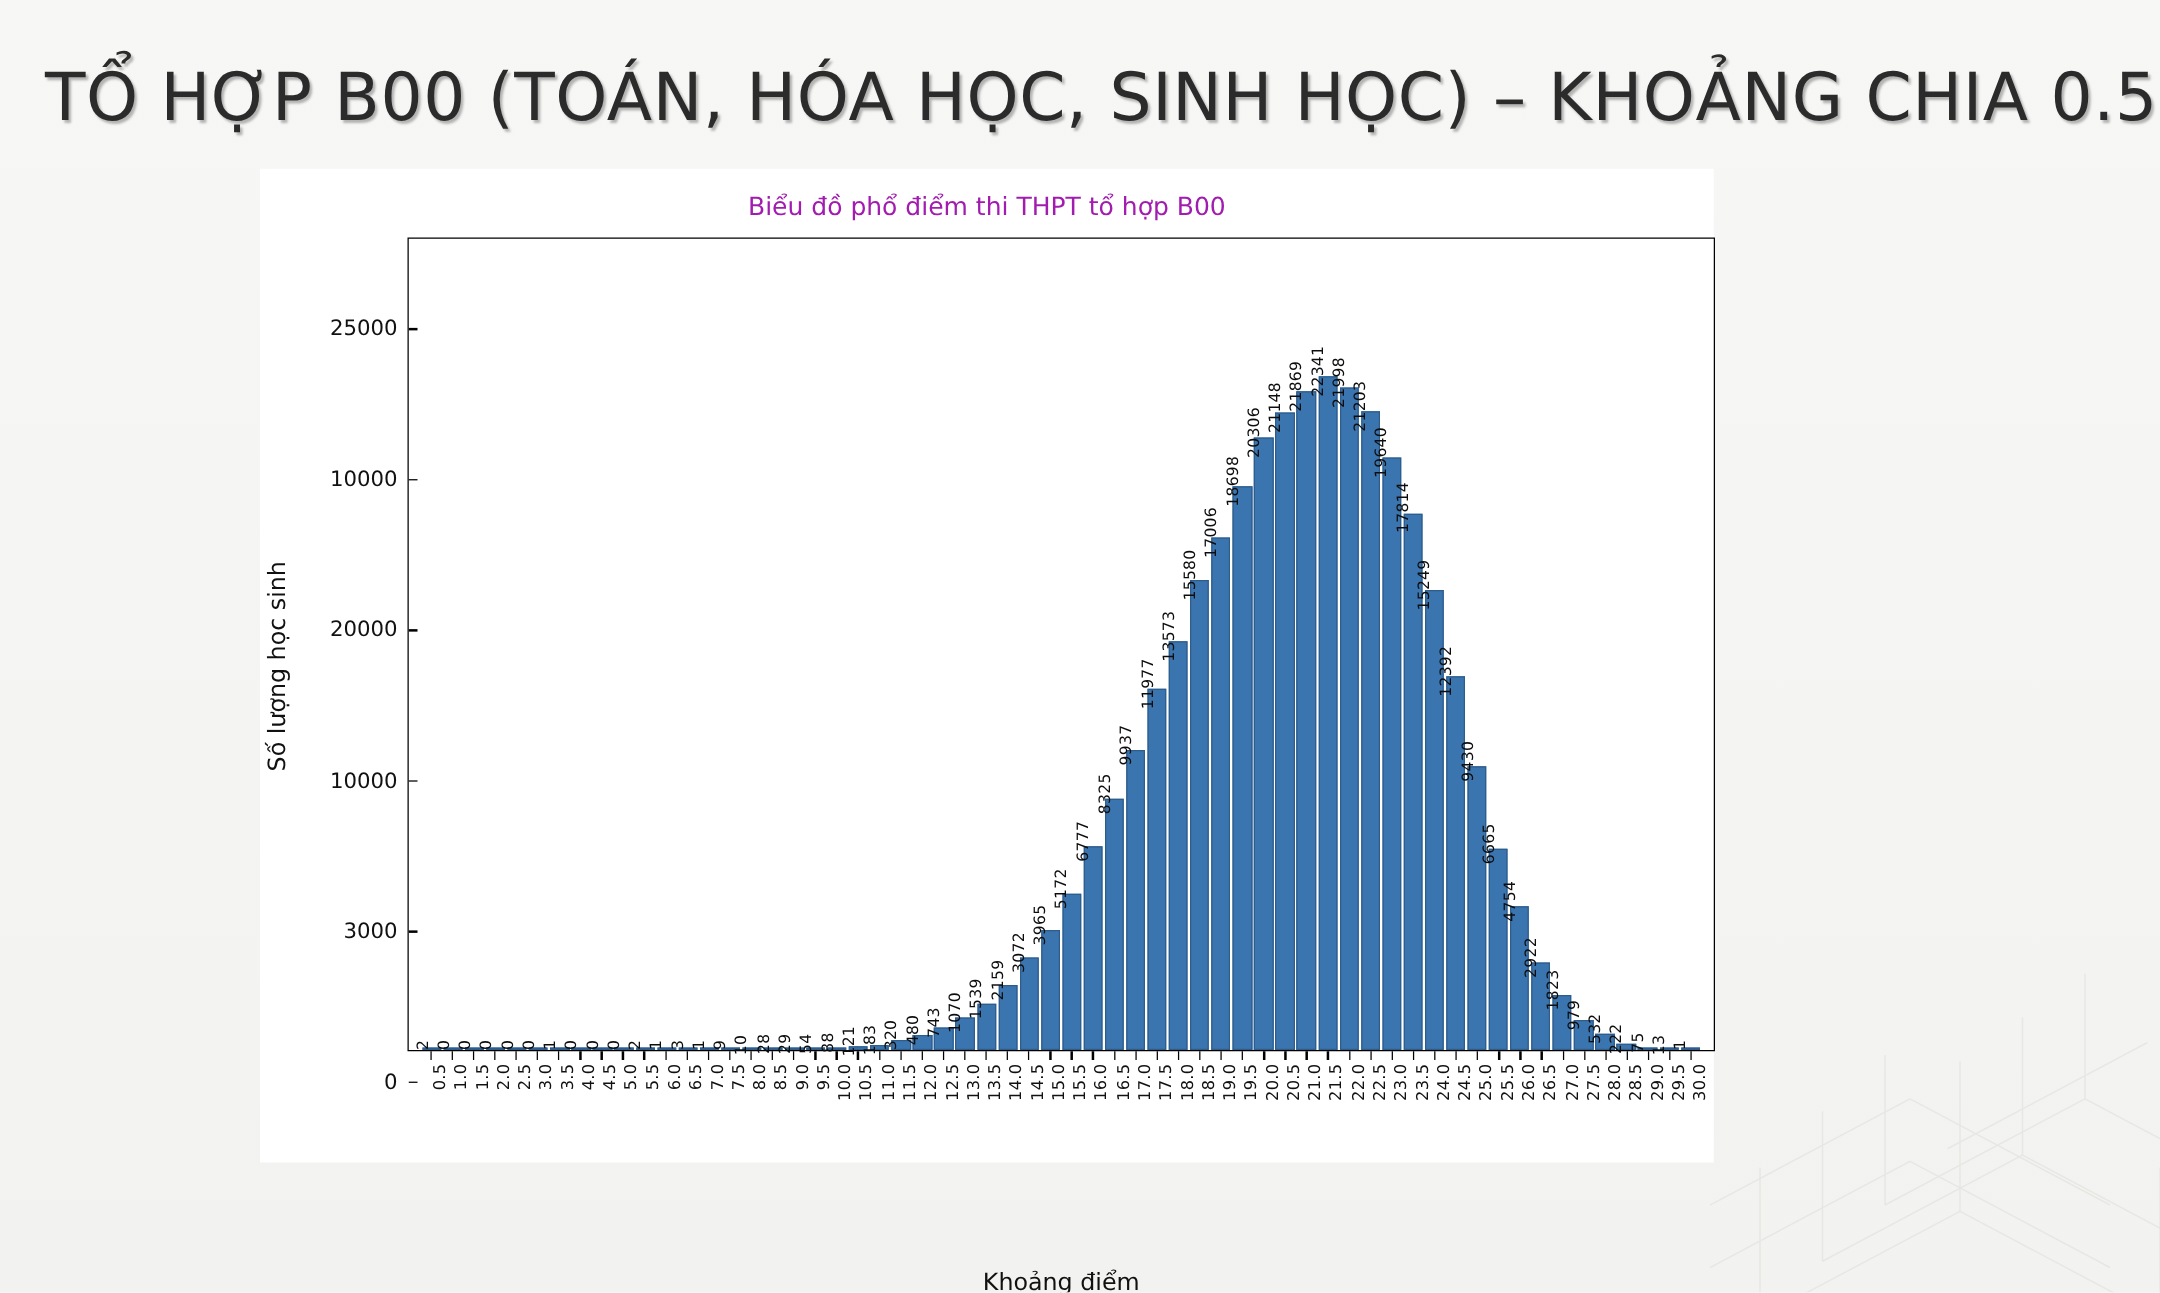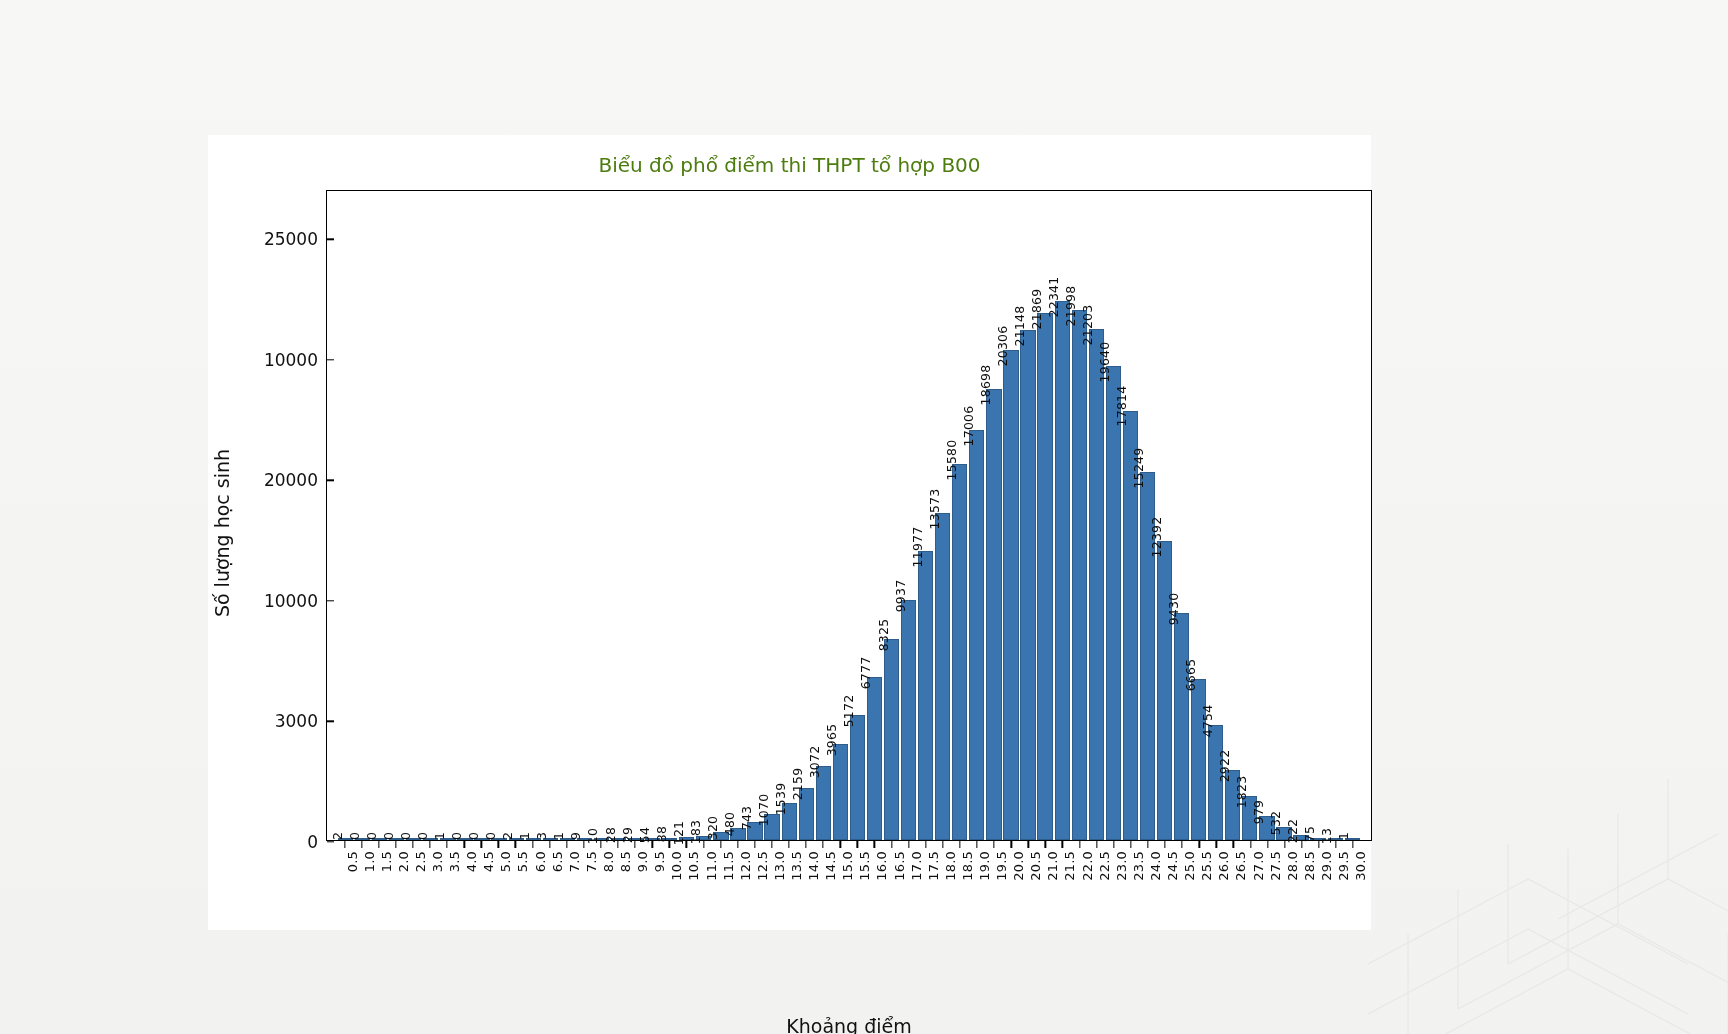--- a/index.html
+++ b/index.html
@@ -40,21 +40,21 @@
     left: 208px; top: 135px;
     width: 1163px; height: 795px;
     background: #ffffff;
   }
   #fig-title {
     position: absolute;
     left: 0; top: 18px;
     width: 100%;
     text-align: center;
     font-size: 20px;
-    color: #4d7c0f;
+    color: #a21caf;
   }
   
   #plot {
     position: absolute;
     left: 118px; top: 55px;
     width: 1046px; height: 651px;
     border: 1.4px solid #000;
     border-right: 1.4px solid #000;
     background: #fff;
   }
@@ -100,20 +100,21 @@
     width: 0;
   }
   .ytick {
     position: absolute;
     right: 100%;
     transform: translateY(-50%);
     font-size: 17px;
     color: #111;
     padding-right: 9px;
     white-space: nowrap;
+    margin-top: 24px;
   }
   .ytick::after {
     content: "";
     position: absolute;
     right: -7px; top: 50%;
     width: 7px; height: 1.4px;
     background: #000;
     transform: translateY(-50%);
   }
   #ylabel {
@@ -175,20 +176,21 @@
       <path d="M90 255 L250 170 L410 255"></path>
       <path d="M140 210 L300 125 L460 210"></path>
       <path d="M190 165 L350 80"></path>
       <path d="M40 300 L40 180 M90 255 L90 135 M140 210 L140 90 M200 215 L200 95"></path>
       <path d="M250 170 L250 60 M300 125 L300 25 M360 300 L360 180"></path>
       <path d="M0 260 L160 175 L320 260"></path>
       <path d="M0 210 L160 125 L320 210"></path>
     </g>
   </svg>
 
+  <div id="slide-title">TỔ HỢP B00 (TOÁN, HÓA HỌC, SINH HỌC) – KHOẢNG CHIA 0.5</div>
 
   <div id="figure">
 
     <div id="fig-title">Biểu đồ phổ điểm thi THPT tổ hợp B00</div>
 
     <div id="ylabel">Số lượng học sinh</div>
 
     <div id="plot">
       <div id="yaxis">
           <div class="ytick" style="top: 651px;">0</div>

